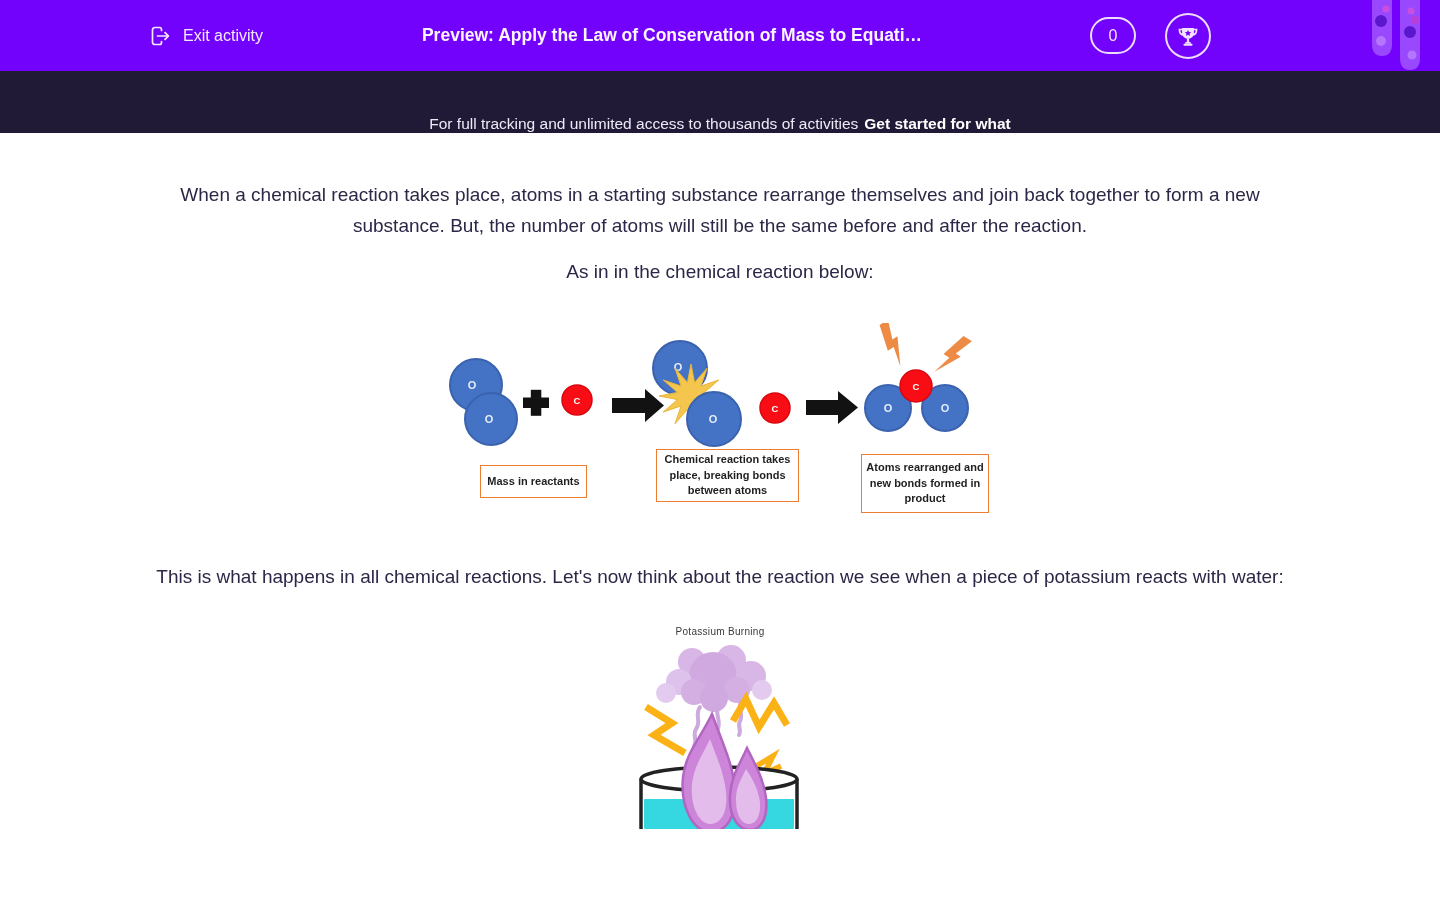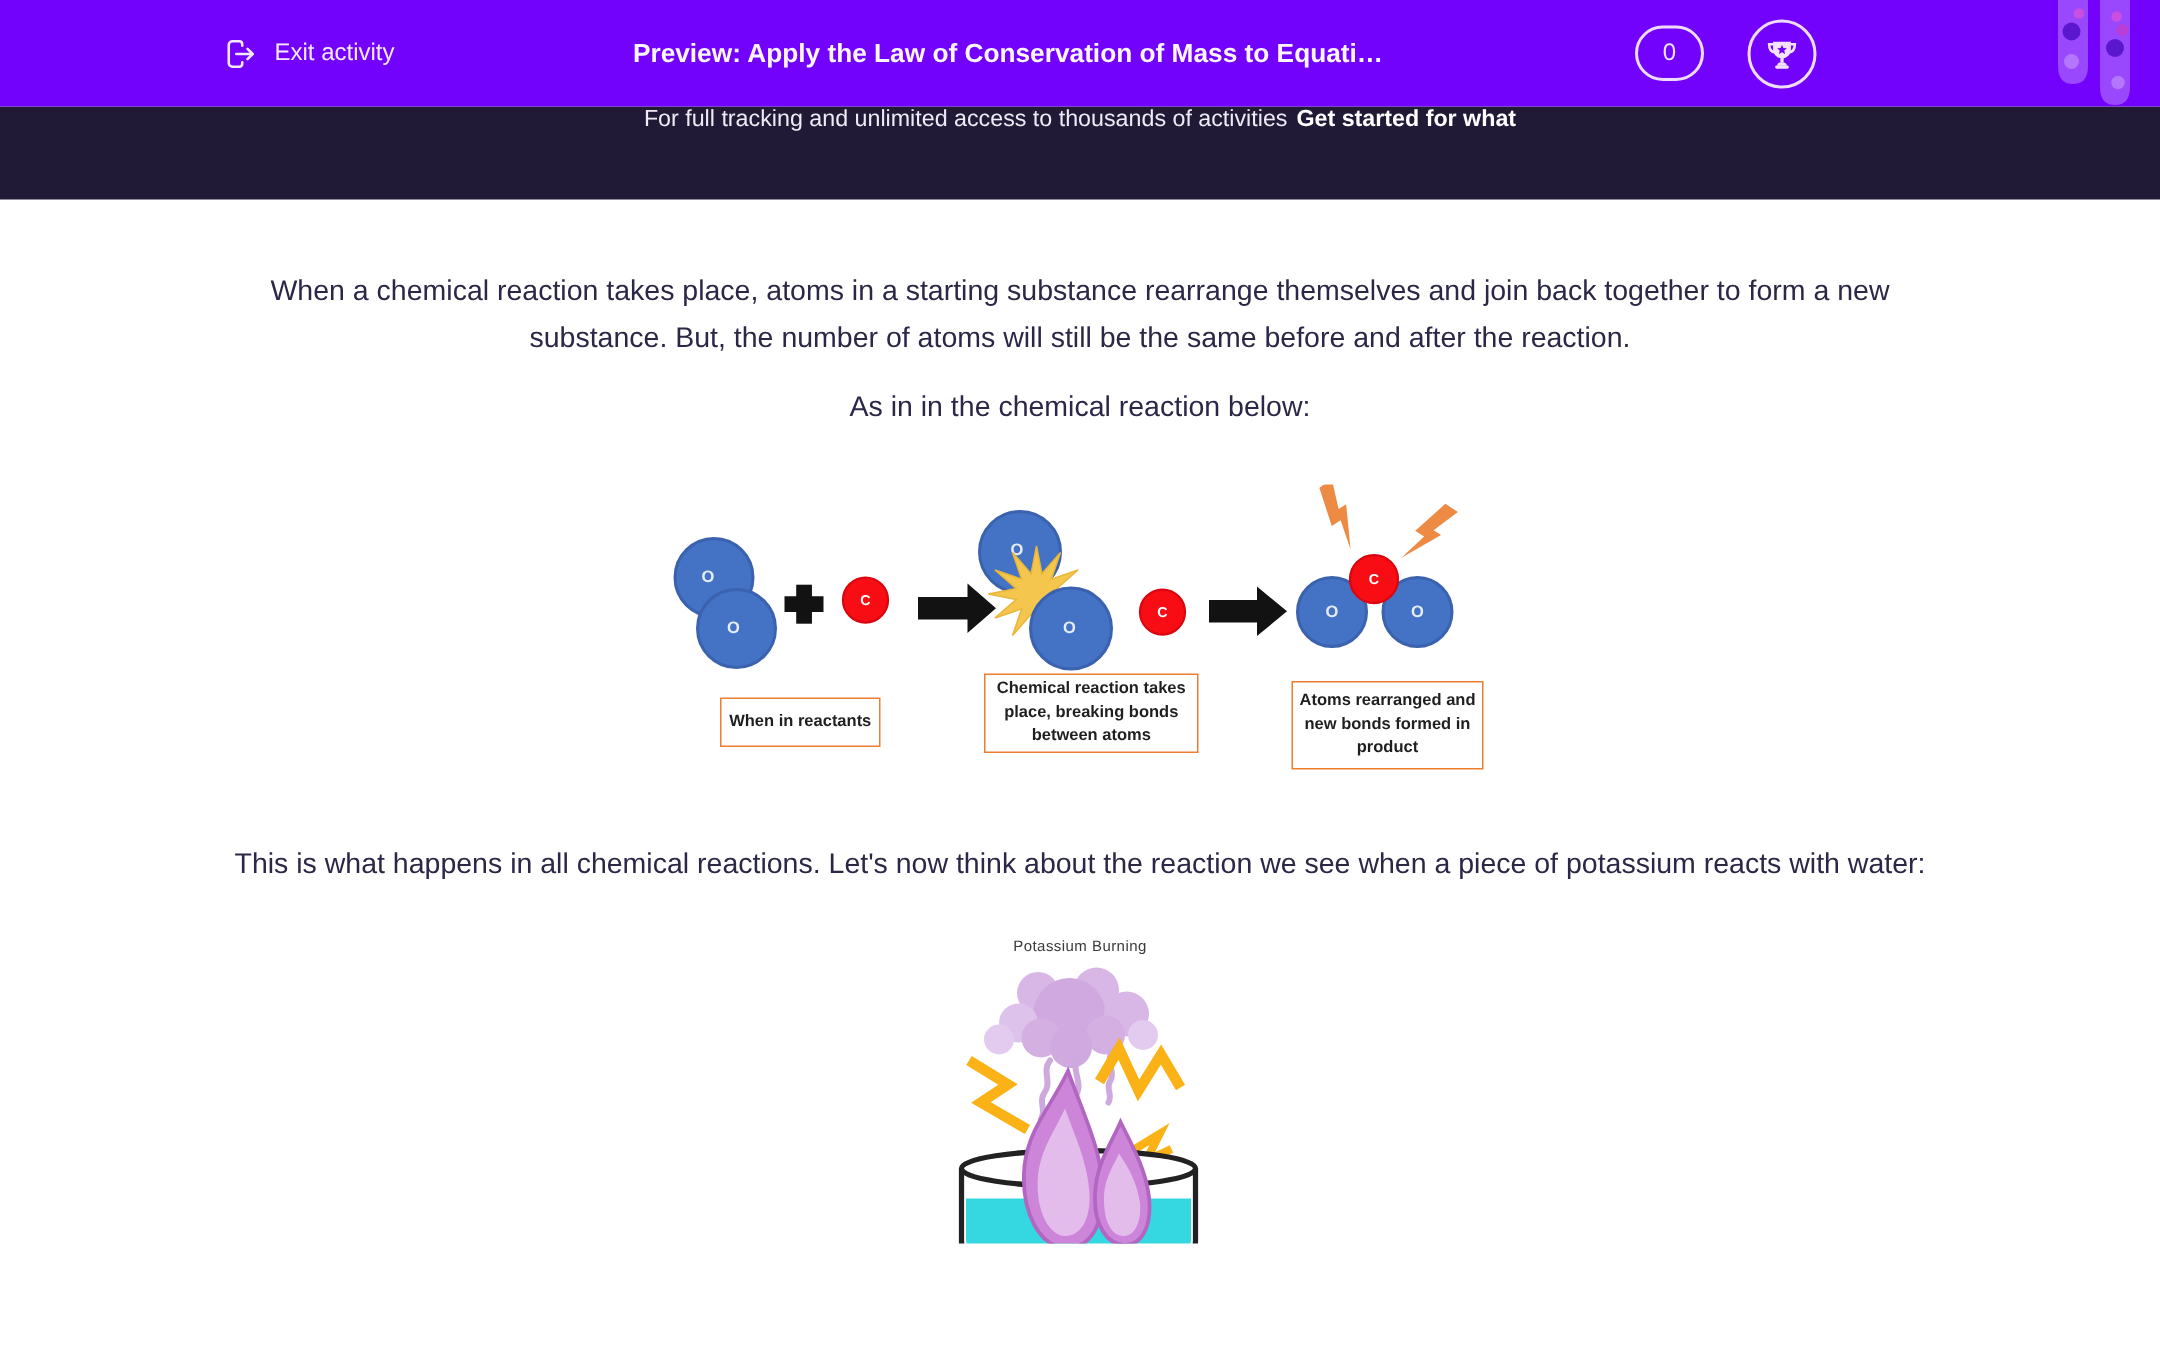--- a/index.html
+++ b/index.html
@@ -29,21 +29,21 @@
   }
   .trophy-btn {
     position:absolute; left:1165px; top:13px; width:46px; height:46px;
     border:2px solid #eedcfc; border-radius:50%;
     display:flex; align-items:center; justify-content:center; cursor:pointer;
   }
   .tubes { position:absolute; right:14px; top:0; }
   
   .banner {
     height:62px; background:#211a36; color:#efeaf6; font-size:15.5px;
-    display:flex; align-items:flex-start; justify-content:center; gap:6px;
+    display:flex; align-items:flex-end; justify-content:center; gap:6px;
   }
   .banner .cta { color:#ffffff; font-weight:bold; cursor:pointer; }
   
   .content { text-align:center; }
   .para1 { width:1160px; margin:46px auto 0; font-size:19px; line-height:31px; }
   .para-sub { margin-top:15px; font-size:19px; line-height:31px; }
   .para2 { width:1160px; margin:42px auto 0; font-size:19px; line-height:31px; }
   
   .diagram { position:relative; width:560px; height:196px; margin:36px auto 0; }
   .diagram svg.atoms { position:absolute; left:0; top:0; }
@@ -153,21 +153,21 @@
           <polygon points="9,0 19,0 12,19 18,19 4,46 9,26 2,26" fill="#ed8b45"></polygon>
         </g>
         <circle cx="888" cy="453" r="23" fill="#4472c4" stroke="#3a62ae" stroke-width="2"></circle>
         <circle cx="945" cy="453" r="23" fill="#4472c4" stroke="#3a62ae" stroke-width="2"></circle>
         <circle cx="916" cy="431" r="16" fill="#f90d15" stroke="#d9060f" stroke-width="1.5"></circle>
         <text class="atom-letter" x="888" y="453" text-anchor="middle" dominant-baseline="central">O</text>
         <text class="atom-letter" x="945" y="453" text-anchor="middle" dominant-baseline="central">O</text>
         <text class="c-letter" x="916" y="431.5" text-anchor="middle" dominant-baseline="central">C</text>
       </g>
     </svg>
-    <div class="dlabel b1">When in reactants</div>
+    <div class="dlabel b1">Mass in reactants</div>
     <div class="dlabel b2">Chemical reaction takes place, breaking bonds between atoms</div>
     <div class="dlabel b3">Atoms rearranged and new bonds formed in product</div>
   </div>
 
   <p class="para2">This is what happens in all chemical reactions. Let's now think about the reaction we see when a piece of potassium reacts with water:</p>
 
   <div class="burn">
     <div class="burn-caption">Potassium Burning</div>
     <svg width="180" height="190" viewBox="630 715 180 190">
 

